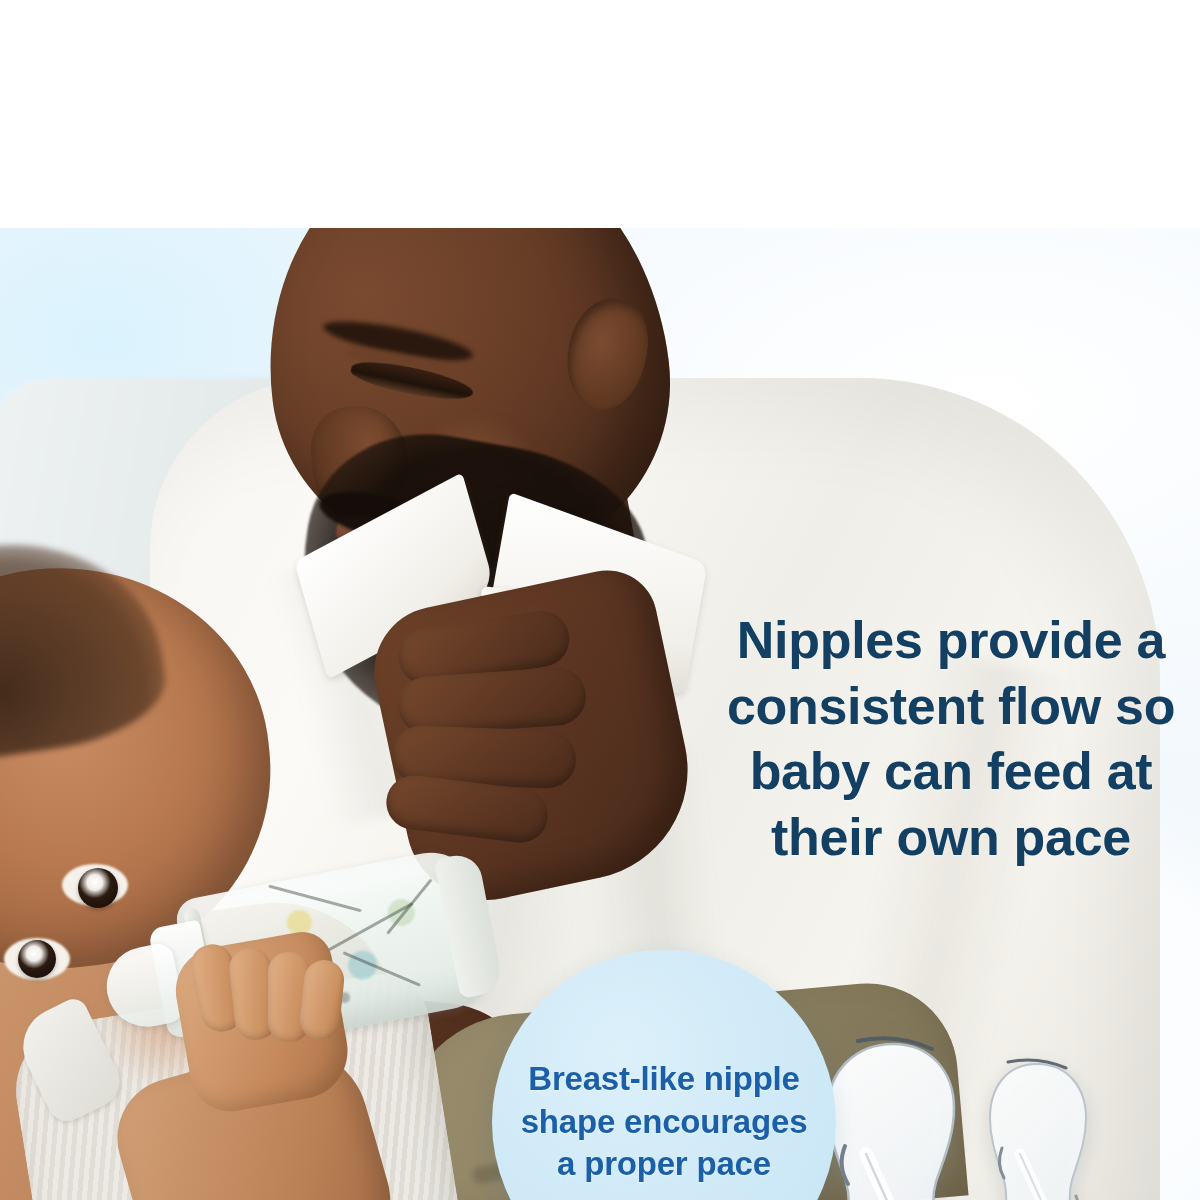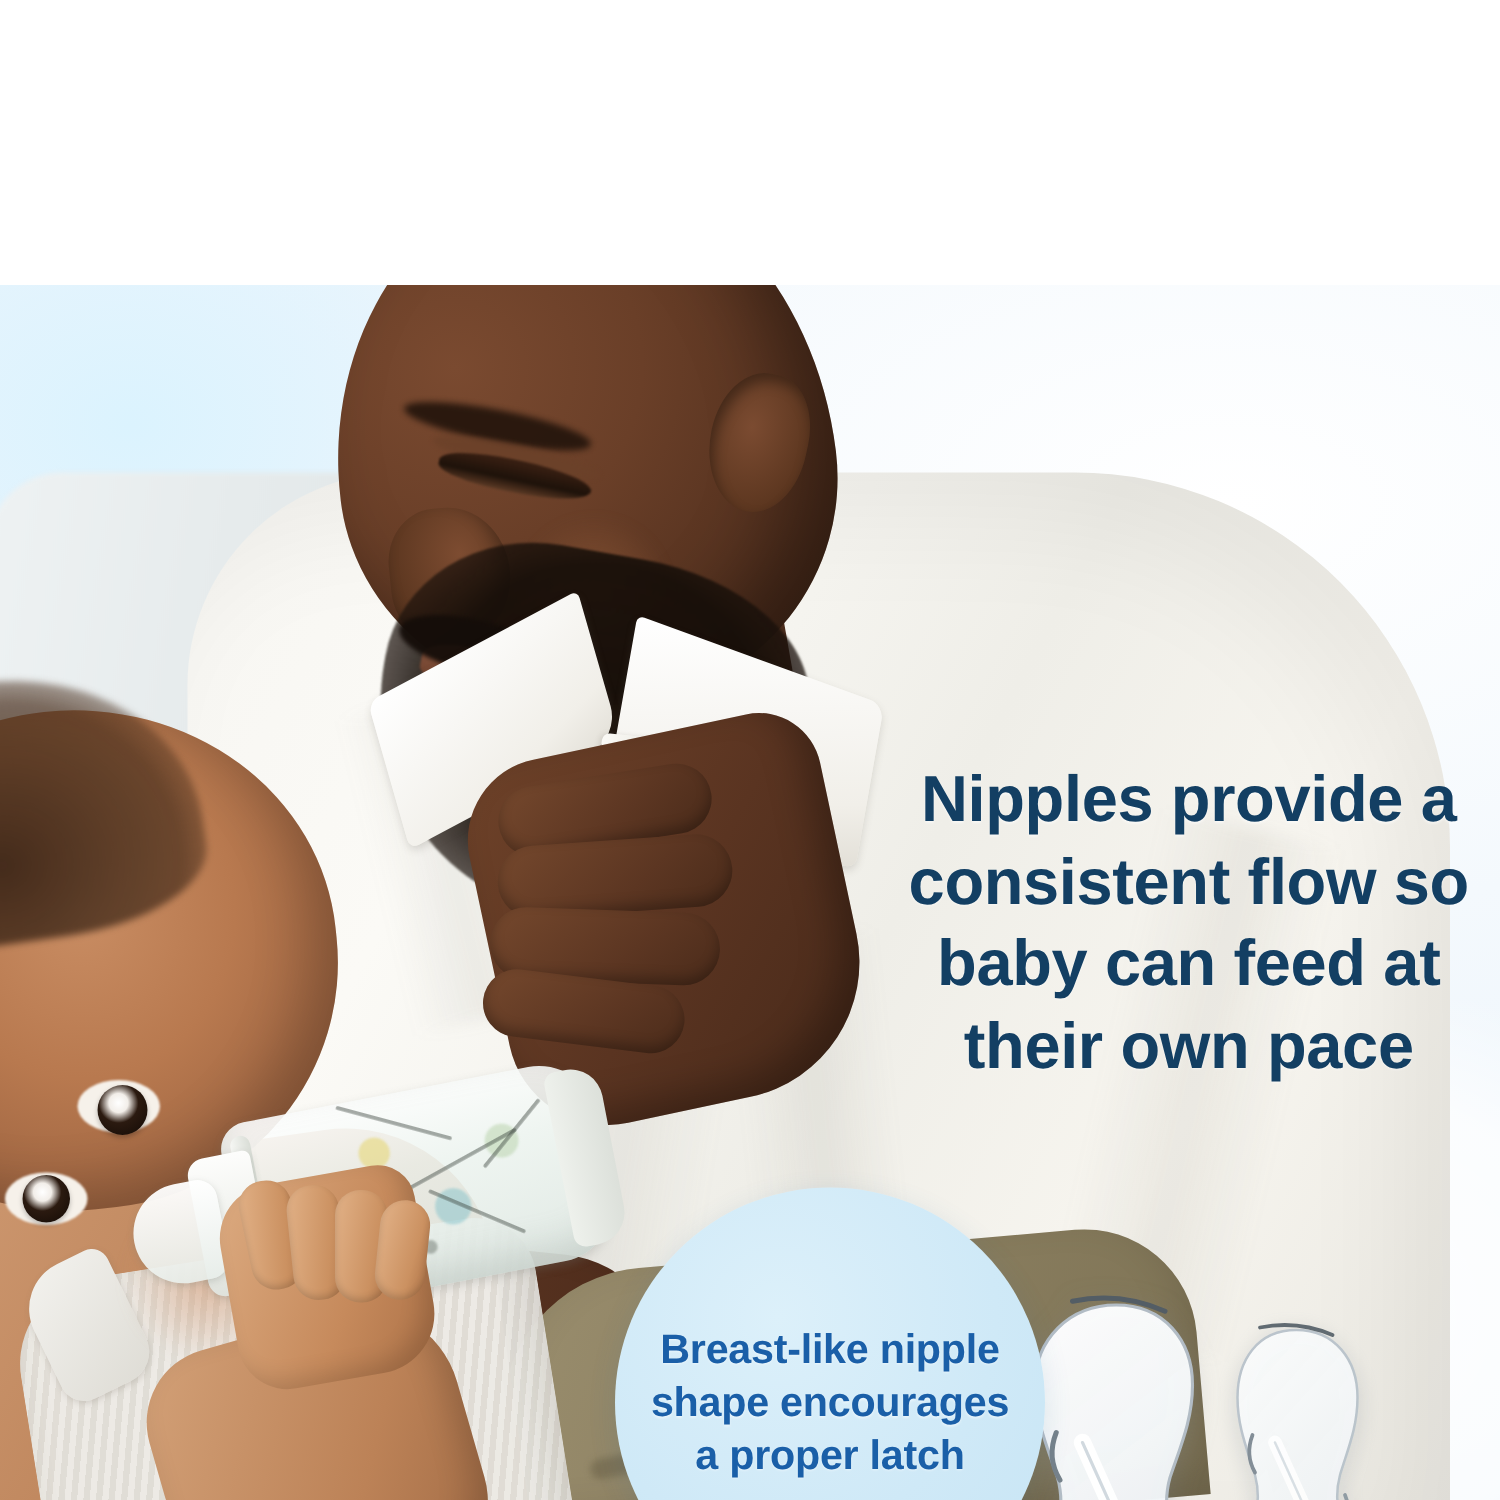--- a/index.html
+++ b/index.html
@@ -673,19 +673,19 @@
       <path d="M178 120 L 214 200" stroke="#c9d3da" stroke-width="2.5" stroke-linecap="round" opacity=".85"></path>
       <path d="M157 112 q -8 20 3 38" fill="none" stroke="#76828b" stroke-width="4" stroke-linecap="round"></path>
       <path d="M252 170 q 9 18 4 32" fill="none" stroke="#86929a" stroke-width="4" stroke-linecap="round"></path>
       <text x="206" y="272" text-anchor="middle" font-family="'Liberation Sans', sans-serif" font-size="58" font-weight="400" fill="#c4ced6">1</text>
       <path d="M84 294 q 24 -16 50 0 M276 294 q 24 -16 50 0" fill="none" stroke="#929ea7" stroke-width="4"></path>
       <path d="M102 306 l 18 -12 M294 306 l 18 -12" stroke="#929ea7" stroke-width="4" stroke-linecap="round"></path>
       <path d="M170 7 q 38 -8 74 8" fill="none" stroke="#535d65" stroke-width="4" stroke-linecap="round"></path>
     </svg>
 
     <div id="callout">
-      <div id="callout-text">Breast-like nipple shape encourages a proper latch</div>
+      <div id="callout-text">Breast-like nipple shape encourages a proper pace</div>
     </div>
 
     <div id="feature-copy">Nipples provide a consistent flow so baby can feed at their own pace</div>
 
   </div>
 </div>
 
 </body></html>

